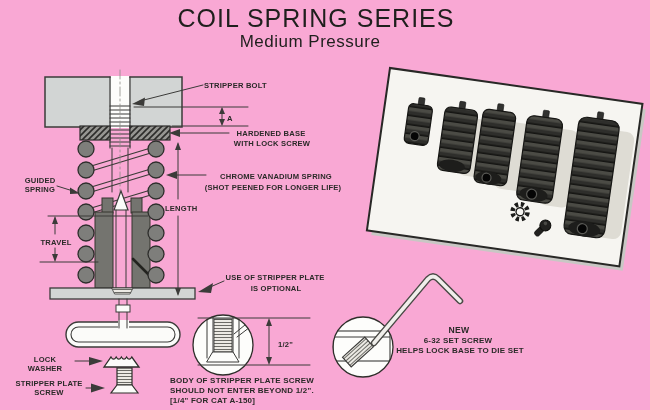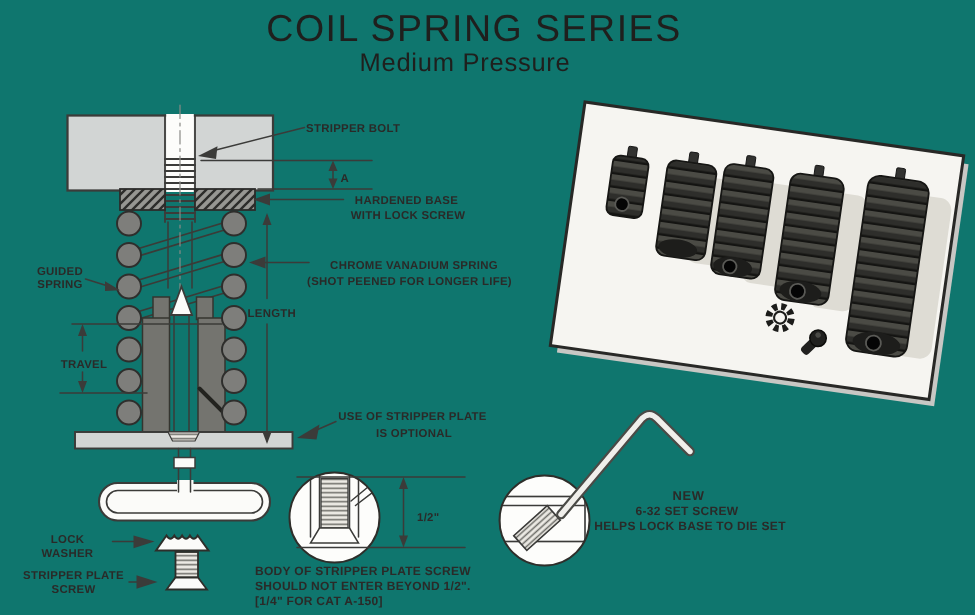--- a/index.html
+++ b/index.html
@@ -1,16 +1,16 @@
 <!DOCTYPE html>
 <html><head>
 <meta charset="utf-8">
 <style>
   html,body{margin:0;padding:0;background:#fdfdfb;}
-  .page{position:relative;width:650px;height:410px;background:#0f766e;overflow:hidden;
+  .page{position:relative;width:650px;height:410px;background:#f9a8d4;overflow:hidden;
         font-family:"Liberation Sans", sans-serif;}
   svg{display:block;}
   text{fill:#2a2a28;}
   .lbl{font-size:7.6px;font-weight:700;letter-spacing:.2px;}
   .note{font-size:8px;font-weight:700;letter-spacing:.2px;}
   .ttl{font-size:25px;letter-spacing:1px;fill:#1f1f1d;}
   .sub{font-size:17px;letter-spacing:.5px;fill:#1f1f1d;}
   .new{font-size:8.6px;font-weight:700;letter-spacing:.4px;}
 </style>
 </head>

